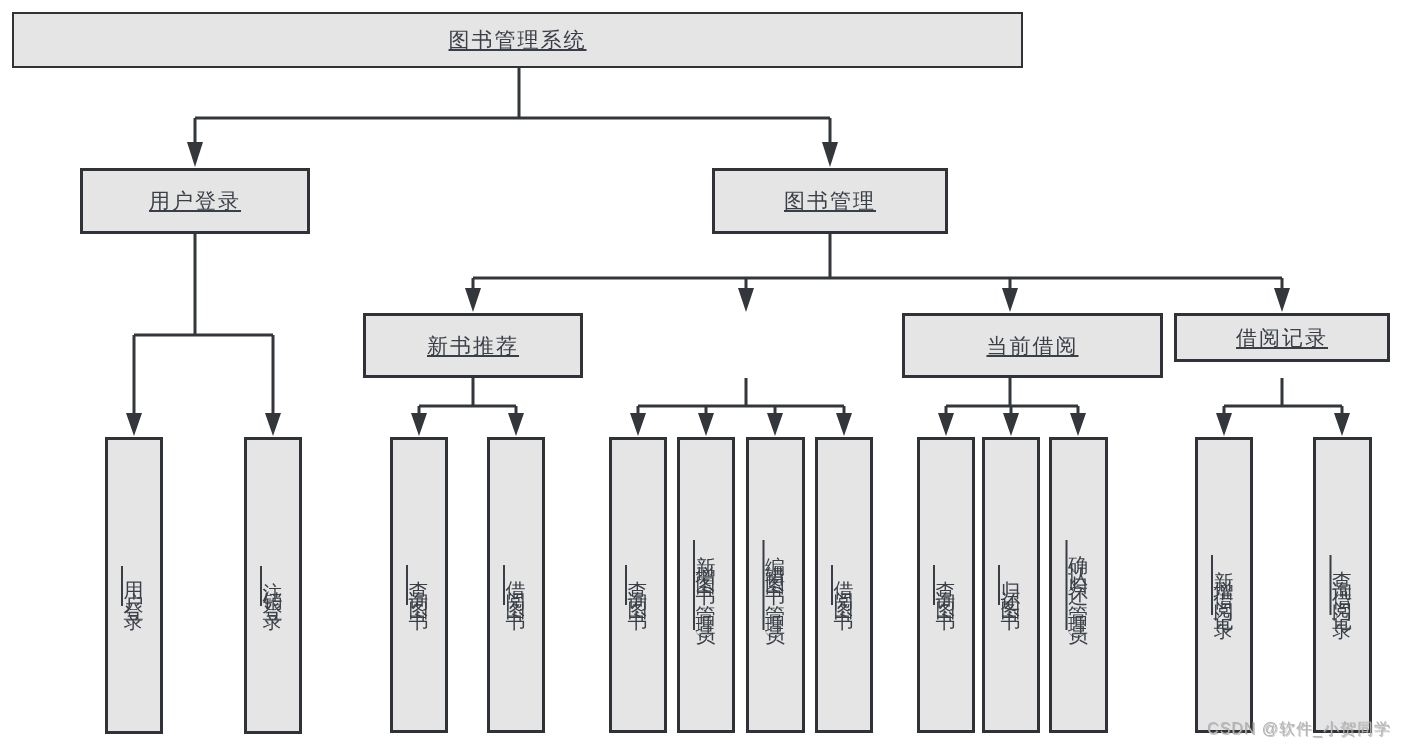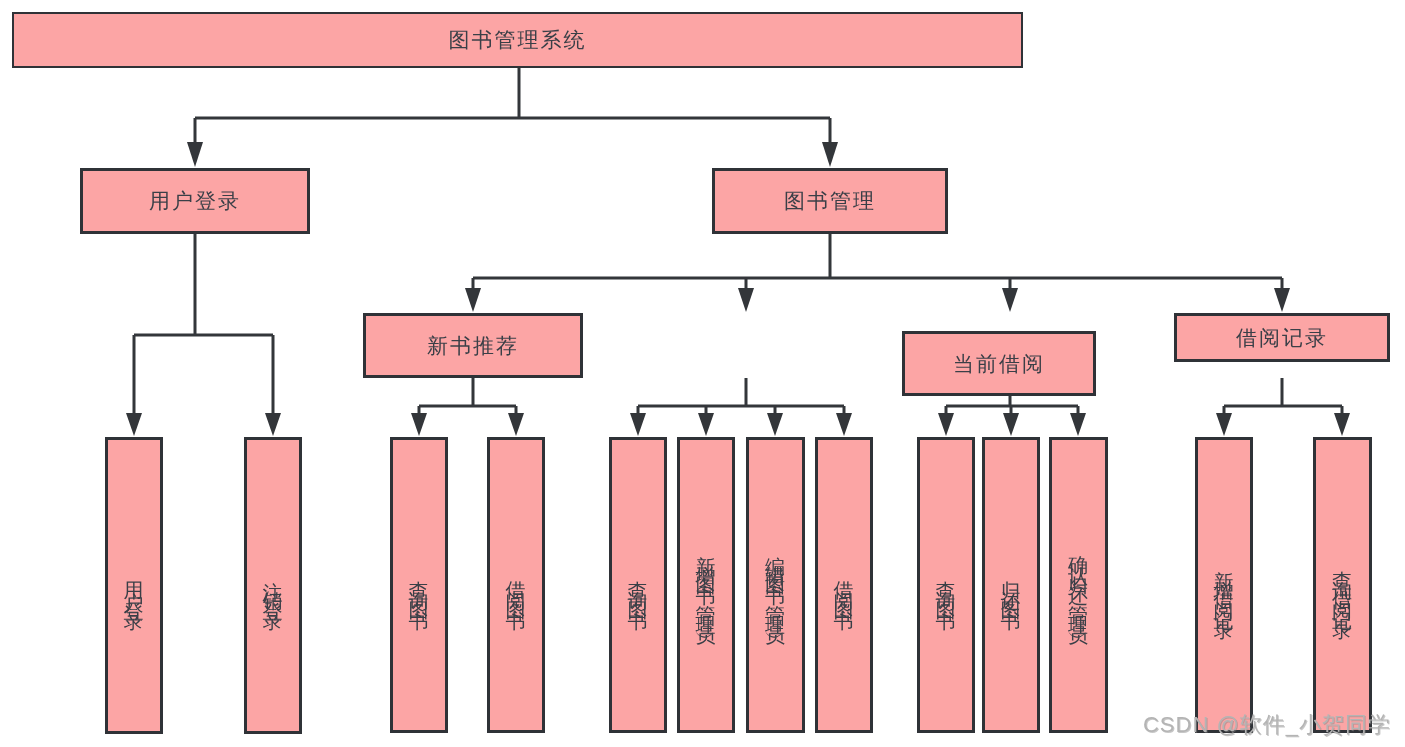--- a/index.html
+++ b/index.html
@@ -5,28 +5,29 @@
   html,body{margin:0;padding:0;background:#ffffff;}
   #canvas{
     position:relative;
     width:1405px;height:747px;
     background:#ffffff;
     font-family:"Liberation Sans", sans-serif;
     overflow:hidden;
   }
   .box{
     position:absolute;
-    background:#fca5a5;
+    background:#e5e5e5;
     border:3px solid #2f3237;
     box-sizing:border-box;
     display:flex;
     align-items:center;
     justify-content:center;
     color:#3a3f47;
     z-index:2;
+    text-decoration:underline;
   }
   .box.root{border-width:2px;}
   .box.h span{
     font-size:21px;
     letter-spacing:2px;
     white-space:nowrap;
   }
   .box.v span{
     writing-mode:vertical-rl;
     text-orientation:mixed;
@@ -34,21 +35,21 @@
     letter-spacing:10px;
     line-height:1;
     white-space:nowrap;
   }
   svg#wires{
     position:absolute;left:0;top:0;z-index:1;
   }
   #watermark{
     position:absolute;
     right:14px;bottom:7px;
-    font-size:22px;
+    font-size:16px;
     color:#b4b4b4;
     text-shadow:1px 1px 0 rgba(130,130,130,0.45);
     letter-spacing:1px;
     z-index:3;
     white-space:nowrap;
     text-align:right;
   }
 </style>
 </head>
 <body>
@@ -95,21 +96,21 @@
   <div class="box h" style="left:80px;top:168px;width:230px;height:66px">
     <span>用户登录</span>
   </div>
   <div class="box h" style="left:712px;top:168px;width:236px;height:66px">
     <span>图书管理</span>
   </div>
 
   <div class="box h" style="left:363px;top:313px;width:220px;height:65px">
     <span>新书推荐</span>
   </div>
-  <div class="box h" style="left:902px;top:331px;width:194px;height:65px">
+  <div class="box h" style="left:902px;top:313px;width:261px;height:65px">
     <span>当前借阅</span>
   </div>
   <div class="box h" style="left:1174px;top:313px;width:216px;height:49px">
     <span>借阅记录</span>
   </div>
 
   <div class="box v" style="left:105px;top:437px;width:58px;height:297px">
     <span>用户登录</span>
   </div>
   <div class="box v" style="left:244px;top:437px;width:58px;height:297px">

